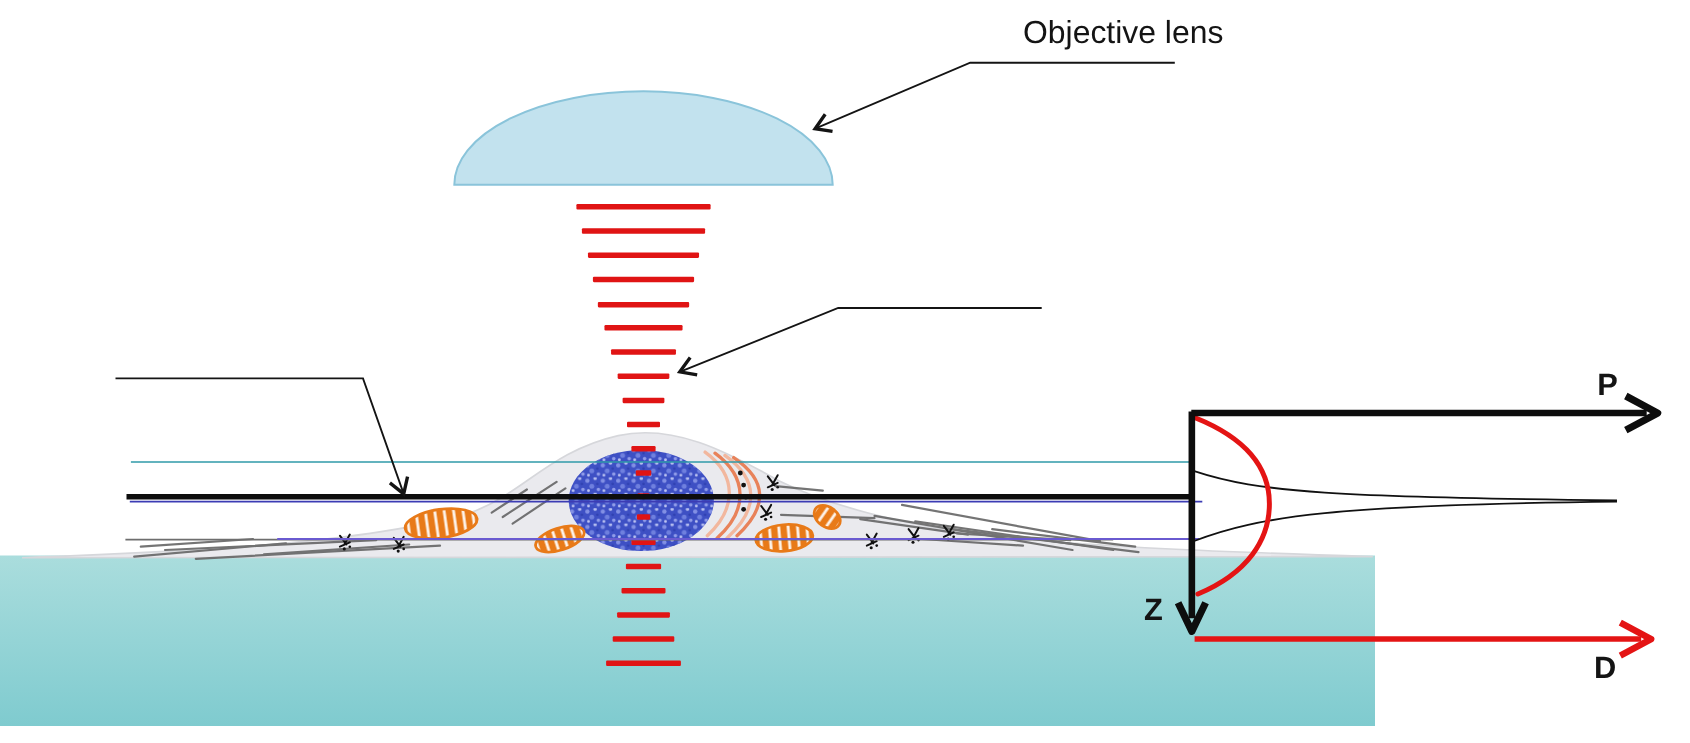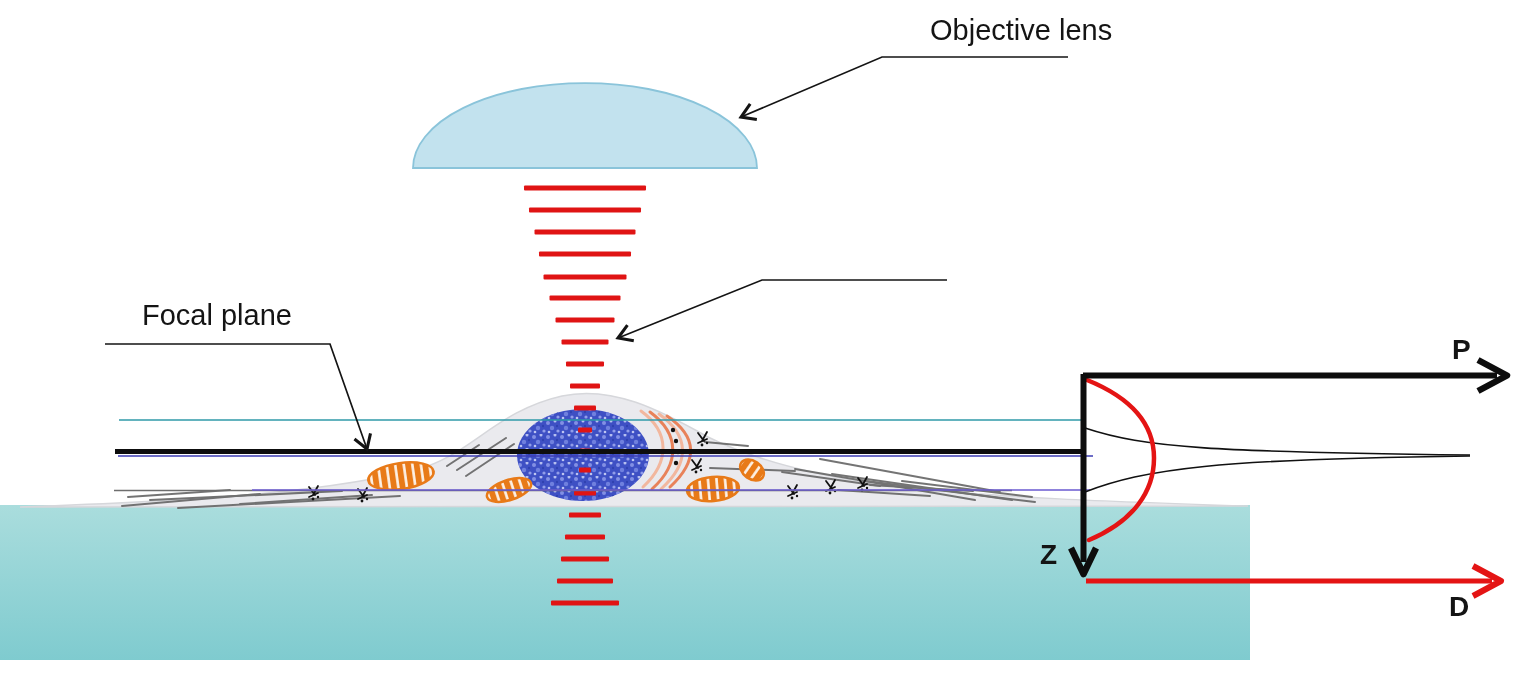--- a/index.html
+++ b/index.html
@@ -157,17 +157,16 @@
       <polyline points="1478,360 1507,375.5 1478,391" fill="none" stroke="#0d0d0d" stroke-width="6.5" stroke-linejoin="round"></polyline>
       <line x1="1083.5" y1="374" x2="1083.5" y2="562" stroke="#0d0d0d" stroke-width="6"></line>
       <polyline points="1071,548 1083.5,574 1096,548" fill="none" stroke="#0d0d0d" stroke-width="6.5" stroke-linejoin="round"></polyline>
       <line x1="1086" y1="581" x2="1492" y2="581" stroke="#e41414" stroke-width="5"></line>
       <polyline points="1473,566 1501,581 1473,596" fill="none" stroke="#e41414" stroke-width="6" stroke-linejoin="round"></polyline>
       <path d="M 1068 57 L 882 57 L 741 117" fill="none" stroke="#141414" stroke-width="1.7" marker-end="url(#arrV)"></path>
       <path d="M 947 280 L 762 280 L 618 338" fill="none" stroke="#141414" stroke-width="1.7" marker-end="url(#arrV)"></path>
       <path d="M 105 344 L 330 344 L 367 449" fill="none" stroke="#141414" stroke-width="1.7" marker-end="url(#arrV)"></path>
     </svg>
   <div class="lbl lbl-objective">Objective lens</div>
-  <div class="lbl lbl-focal">Focal plane</div>
   <div class="lbl bold lbl-p">P</div>
   <div class="lbl bold lbl-z">Z</div>
   <div class="lbl bold lbl-d">D</div>
 </div>
 
 </body></html>

